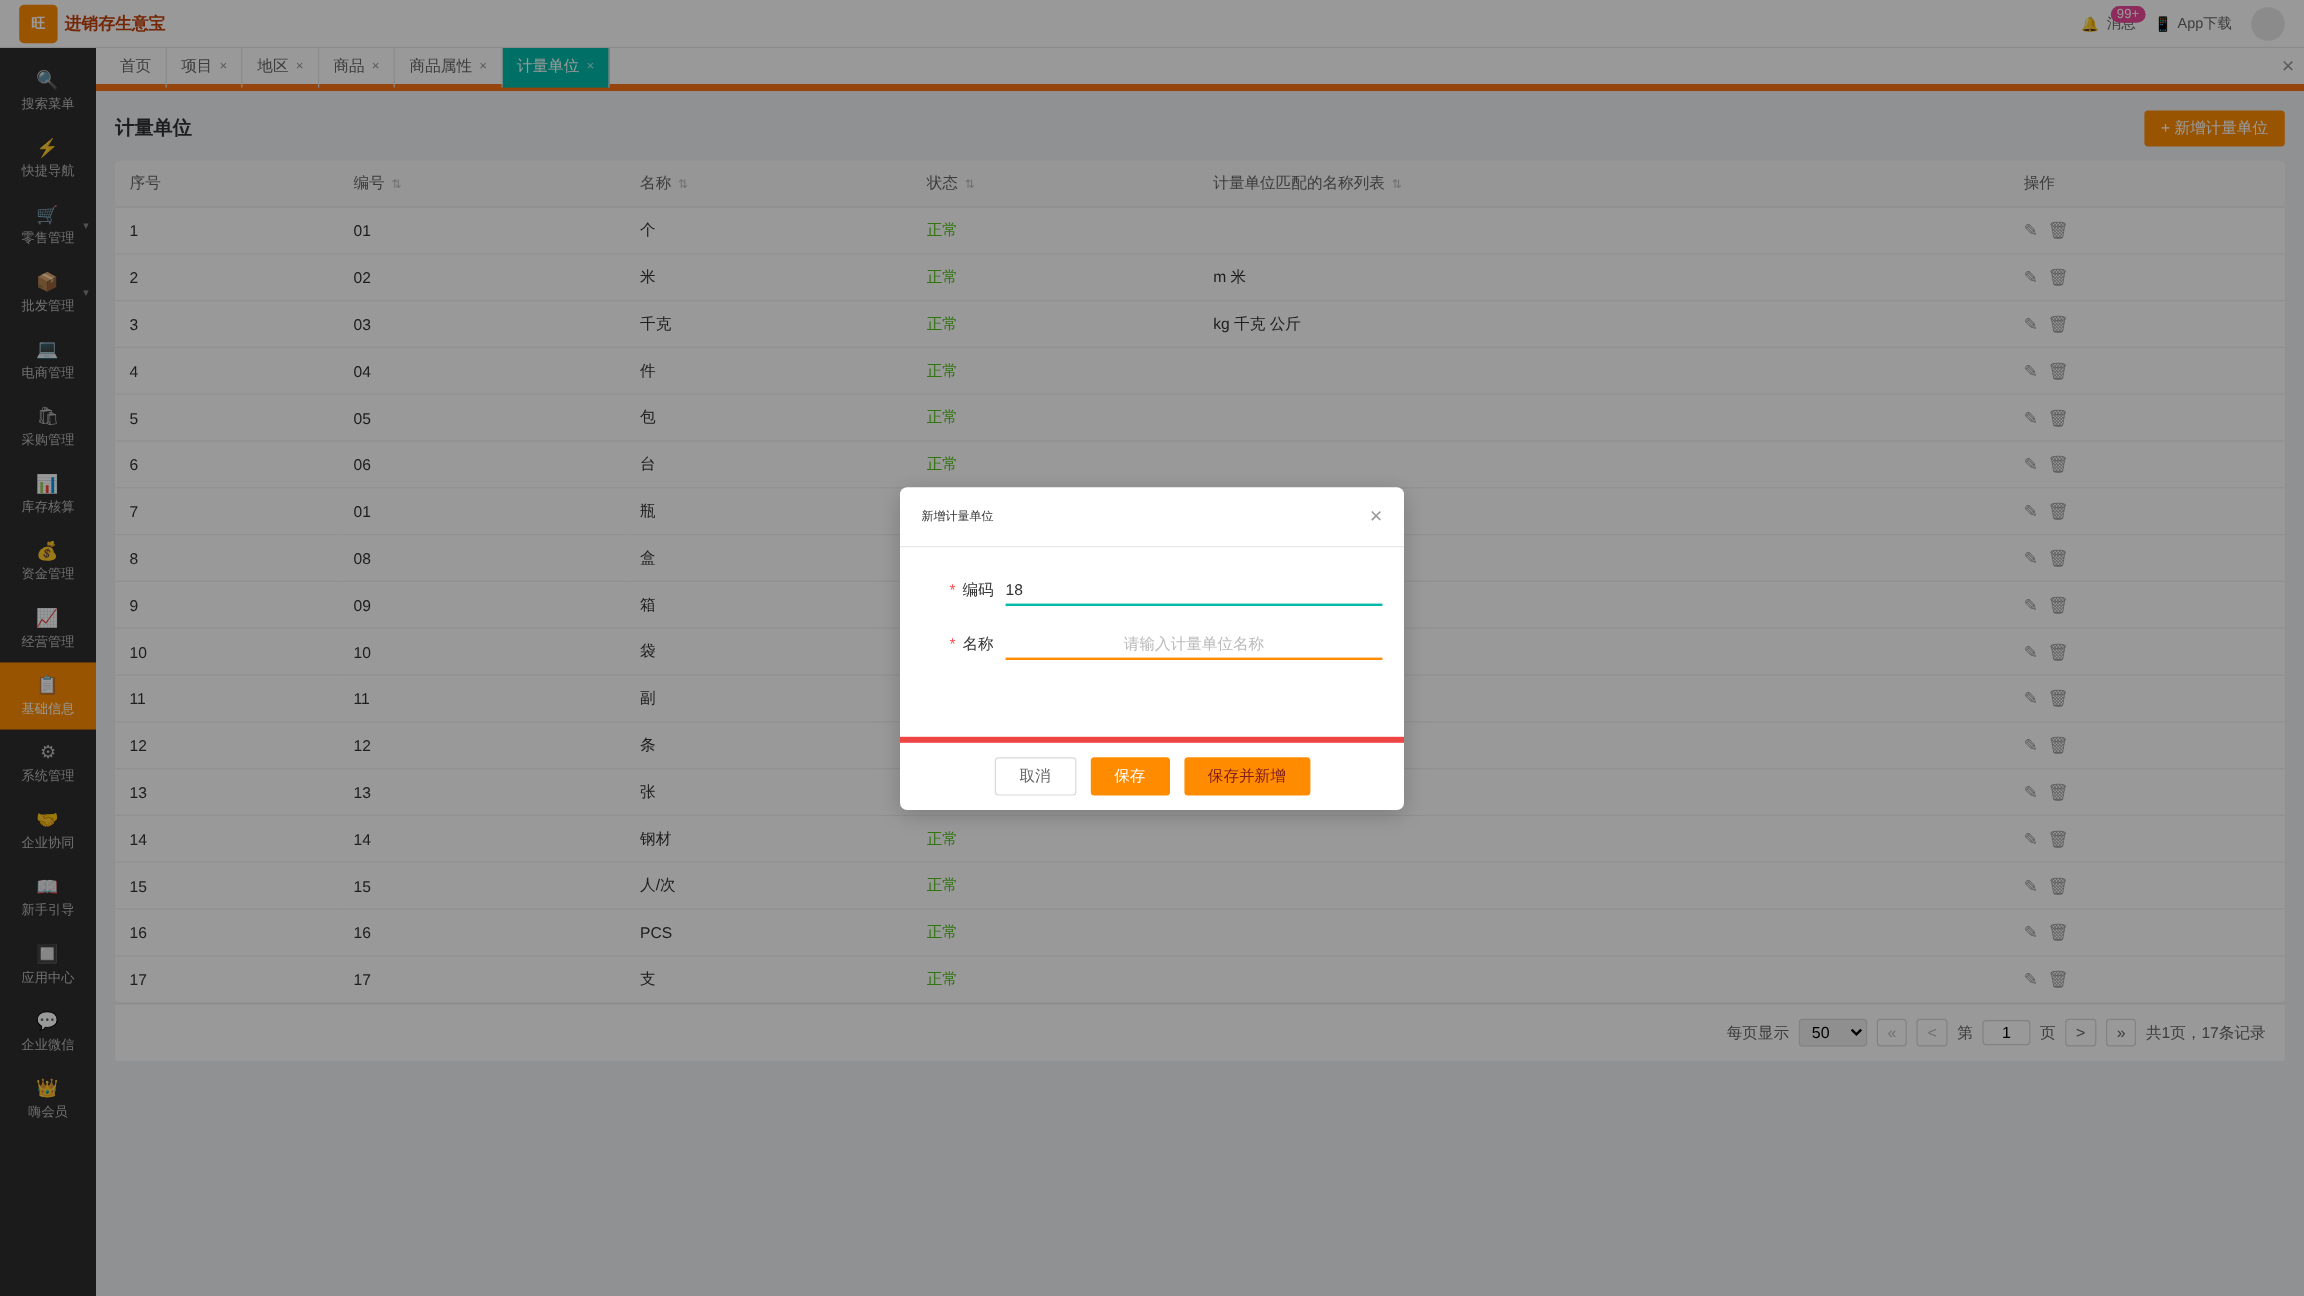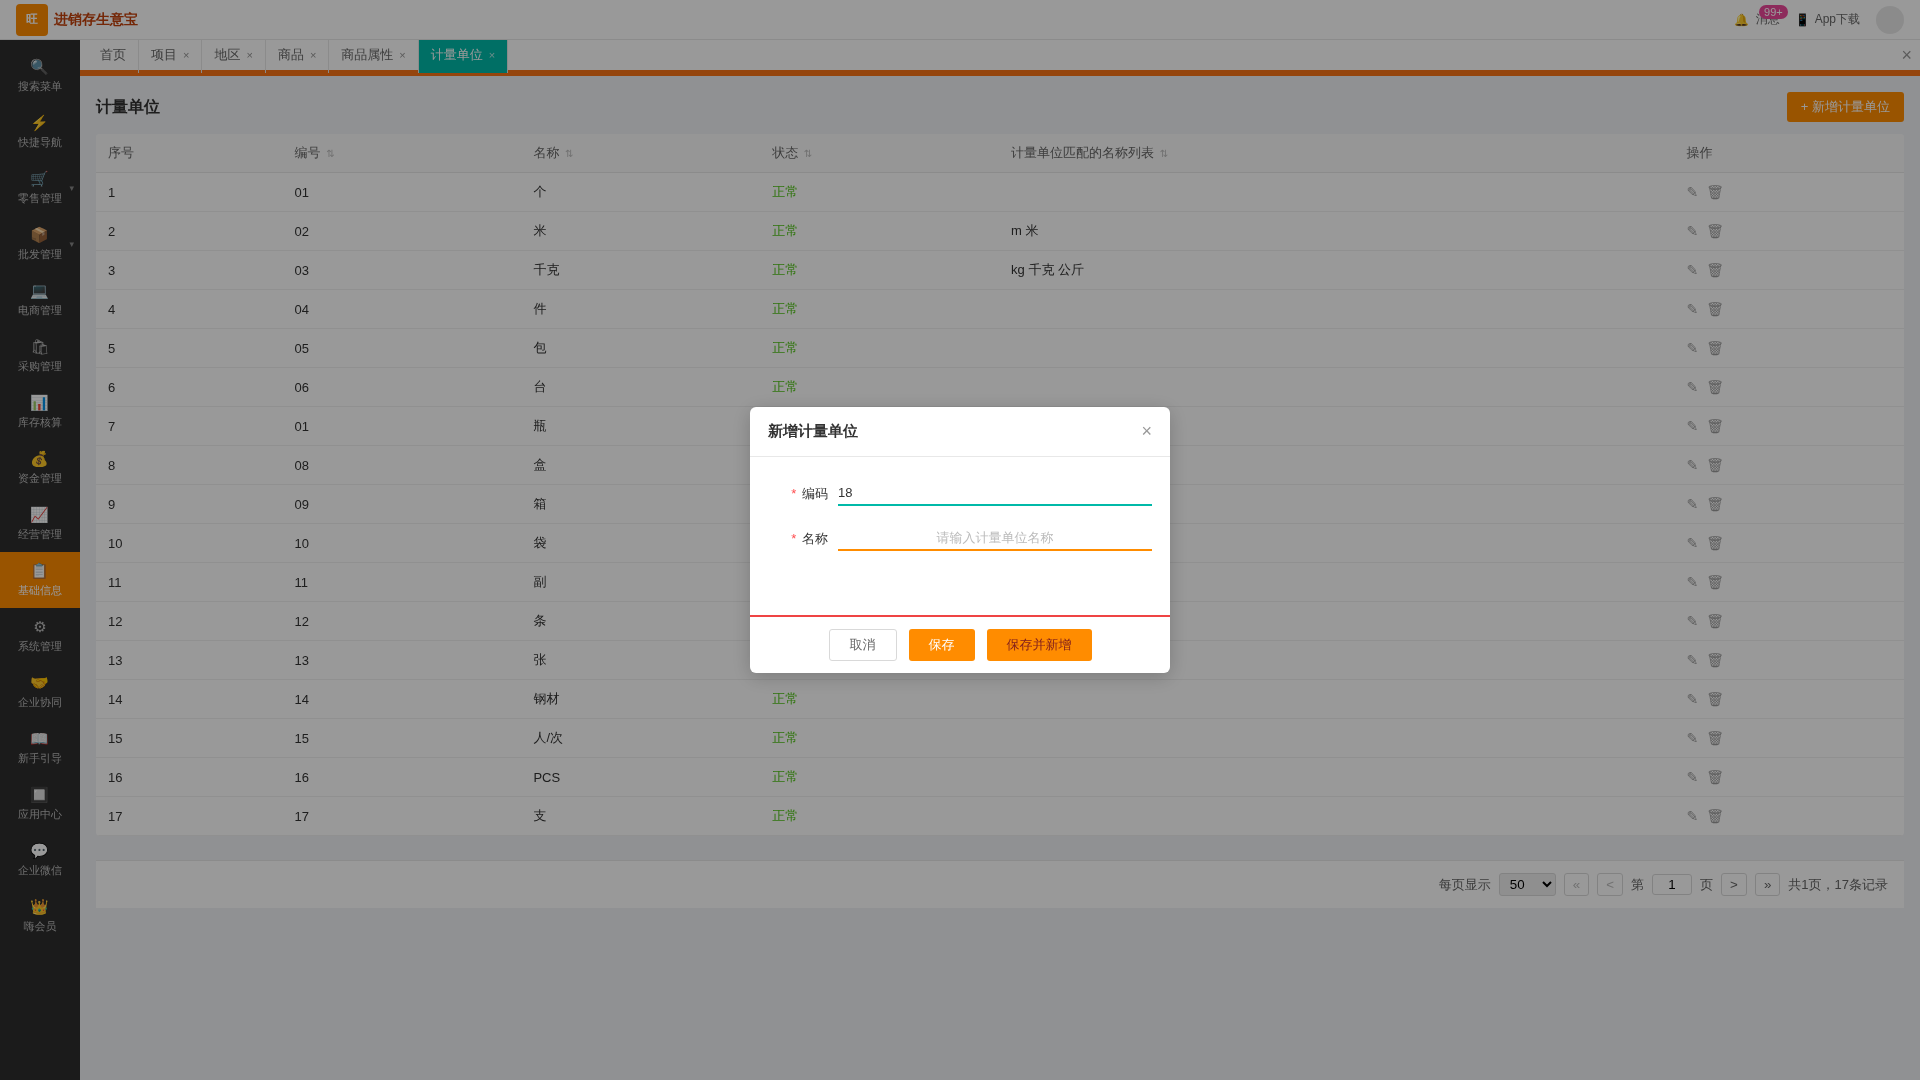--- a/index.html
+++ b/index.html
@@ -44,40 +44,40 @@
     table { width: 100%; border-collapse: collapse; }
     thead tr { background: #fafafa; }
     th { padding: 10px 12px; text-align: left; font-weight: 500; color: #666; border-bottom: 1px solid #e8e8e8; font-size: 13px; white-space: nowrap; }
     th .sort-icon { color: #bbb; margin-left: 2px; font-size: 10px; }
     td { padding: 10px 12px; border-bottom: 1px solid #f0f0f0; color: #333; font-size: 13px; }
     .status-normal { color: #52c41a; }
     .action-icons { display: flex; gap: 8px; }
     .action-icon { cursor: pointer; color: #999; font-size: 14px; }
 
     
-    .pagination { display: flex; align-items: center; justify-content: flex-end; padding: 12px 16px; background: #fff; border-top: 1px solid #e8e8e8; gap: 8px; font-size: 13px; color: #666; margin-top: 24px; }
+    .pagination { display: flex; align-items: center; justify-content: flex-end; padding: 12px 16px; background: #fff; border-top: 1px solid #e8e8e8; gap: 8px; font-size: 13px; color: #666; }
     .pagination select { border: 1px solid #d9d9d9; border-radius: 3px; padding: 2px 6px; }
     .pagination button { border: 1px solid #d9d9d9; background: #fff; padding: 3px 8px; border-radius: 3px; cursor: pointer; color: #666; }
     .pagination button:disabled { color: #bbb; cursor: not-allowed; }
     .page-input { border: 1px solid #d9d9d9; border-radius: 3px; width: 40px; text-align: center; padding: 2px 4px; }
 
     
     .modal-overlay { position: fixed; top: 0; left: 0; width: 1920px; height: 1080px; background: rgba(0,0,0,0.4); display: flex; align-items: center; justify-content: center; z-index: 1000; }
     .modal { background: #fff; border-radius: 6px; width: 420px; box-shadow: 0 4px 20px rgba(0,0,0,0.2); }
     .modal-header { display: flex; align-items: center; justify-content: space-between; padding: 14px 18px; border-bottom: 1px solid #e8e8e8; }
-    .modal-title { font-size: 15px; font-weight: bold; color: #333; }
+    .modal-title { font-size: 10px; font-weight: normal; color: #333; }
     .modal-close { cursor: pointer; color: #999; font-size: 18px; }
     .modal-body { padding: 24px 18px; }
     .form-row { display: flex; align-items: center; margin-bottom: 20px; }
     .form-label { width: 60px; text-align: right; margin-right: 10px; font-size: 13px; color: #333; }
     .form-label .required { color: #ff4d4f; margin-right: 2px; }
     .form-input { flex: 1; border: none; border-bottom: 2px solid #00b9a8; padding: 4px 0; font-size: 13px; outline: none; color: #333; }
     .form-input.name-input { border-bottom-color: #ff8c00; text-align: center; }
     .form-input::placeholder { color: #bbb; }
-    .modal-footer { padding: 12px 18px; display: flex; justify-content: center; gap: 12px; border-top: 2px solid #ef4444; margin-top: 20px; }
+    .modal-footer { padding: 12px 18px; display: flex; justify-content: center; gap: 12px; border-top: 5px solid #ef4444; margin-top: 20px; }
     .btn-cancel { padding: 6px 20px; border: 1px solid #d9d9d9; background: #fff; border-radius: 3px; cursor: pointer; color: #666; font-size: 13px; }
     .btn-save { padding: 6px 20px; border: none; background: #ff8c00; border-radius: 3px; cursor: pointer; color: #fff; font-size: 13px; }
     .btn-save-new { padding: 6px 20px; border: none; background: #ff8c00; border-radius: 3px; cursor: pointer; color: #7f1d1d; font-size: 13px; }
 
     
     .nav-item { display: flex; flex-direction: column; align-items: center; padding: 10px 4px; cursor: pointer; color: #bbb; font-size: 11px; gap: 3px; position: relative; }
     .nav-item.active { color: #fff; background: #ff8c00; }
     .nav-item .nav-icon { font-size: 15px; }
     .nav-arrow { position: absolute; right: 6px; top: 50%; transform: translateY(-50%); font-size: 9px; color: #888; }
   </style>

